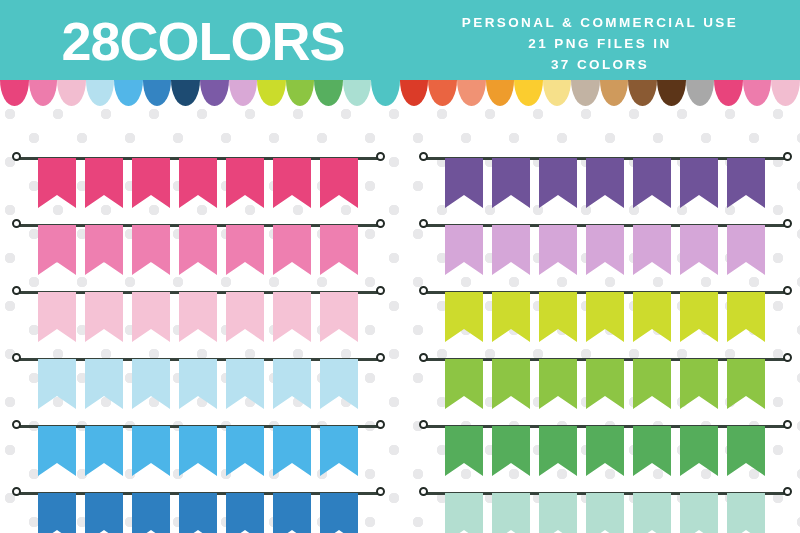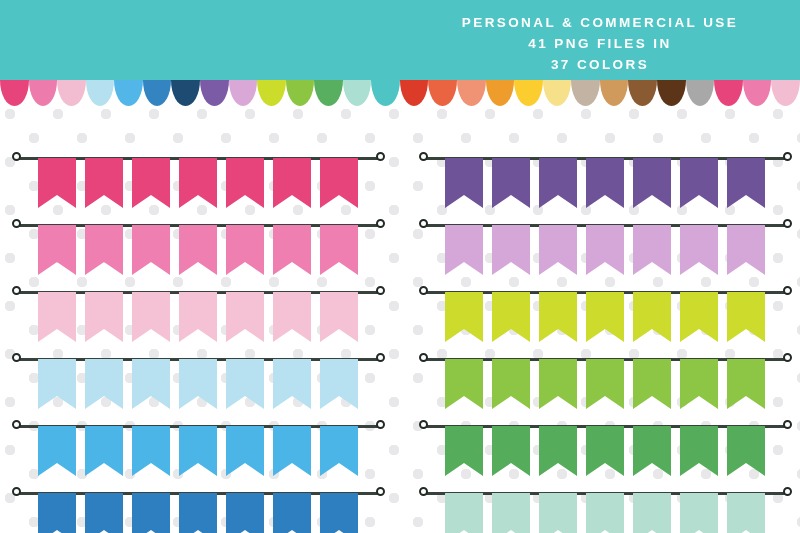--- a/index.html
+++ b/index.html
@@ -142,23 +142,24 @@
   }
 </style>
 </head>
 <body>
 
 <div id="stage">
 
   <div id="dots"></div>
 
   <div id="header-band">
+    <div id="title-main">28COLORS</div>
     <div id="title-right">
       <div>PERSONAL &amp; COMMERCIAL USE</div>
-      <div>41 PNG FILES IN</div>
+      <div>21 PNG FILES IN</div>
       <div>37 COLORS</div>
     </div>
   </div>
 
   <div id="swatch-strip">
       <div class="swatch" style="background: rgb(232, 68, 124);"></div>
       <div class="swatch" style="background: rgb(237, 124, 172);"></div>
       <div class="swatch" style="background: rgb(242, 189, 208);"></div>
       <div class="swatch" style="background: rgb(180, 224, 239);"></div>
       <div class="swatch" style="background: rgb(82, 182, 232);"></div>

